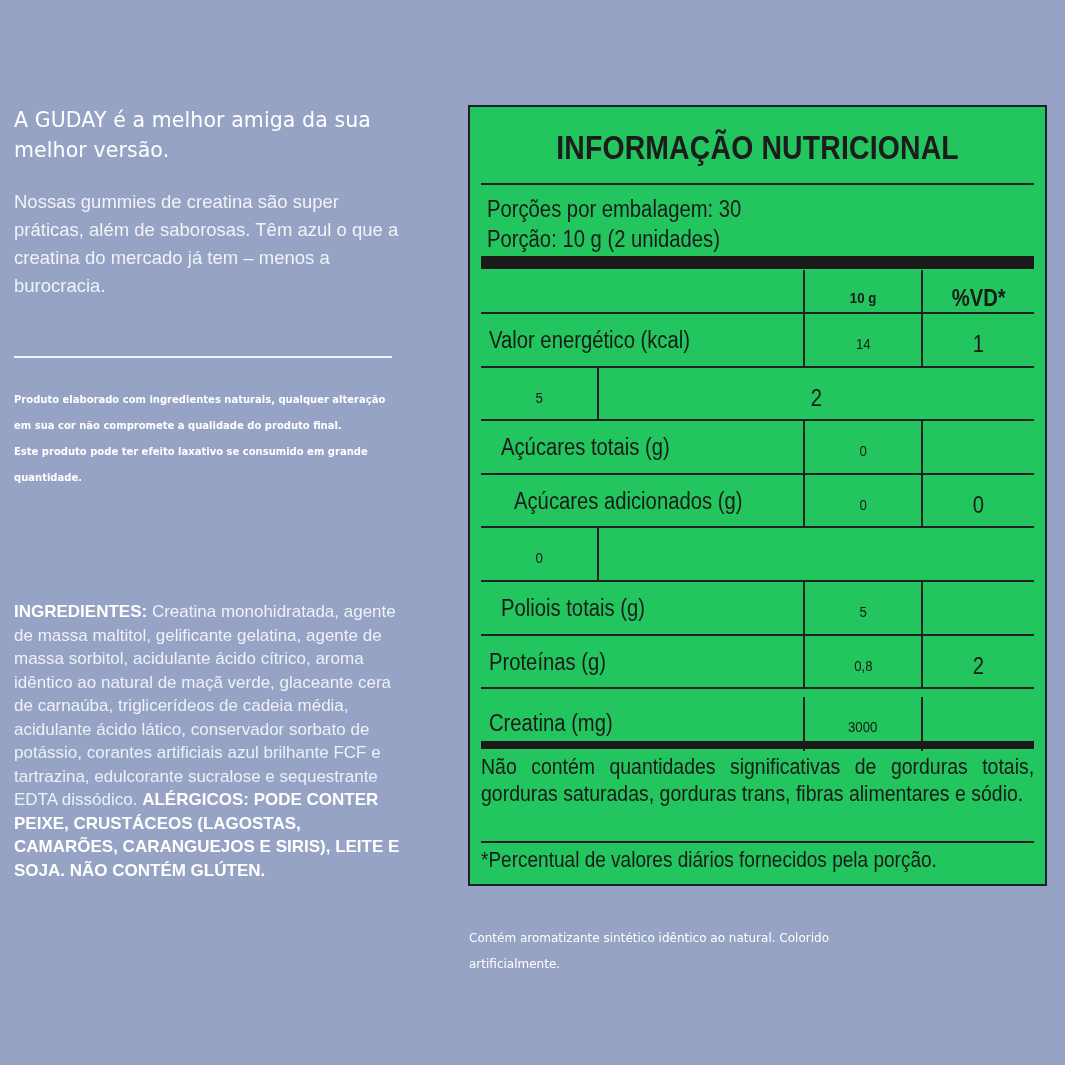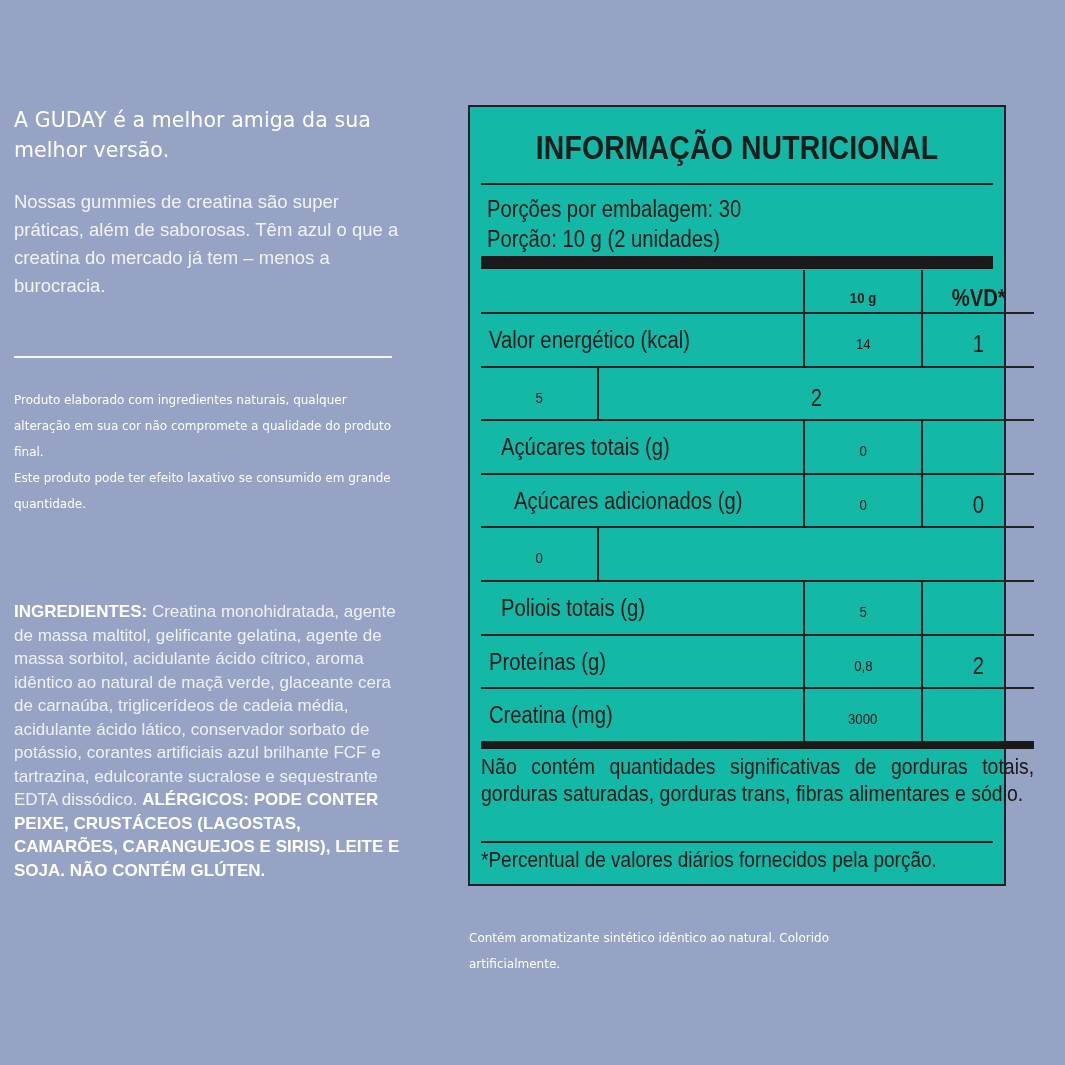--- a/index.html
+++ b/index.html
@@ -21,53 +21,53 @@
       font-family: "Liberation Sans", sans-serif;
       font-size: 18.5px; line-height: 28px; color: #f1f3f8;
       position: absolute; top: 83px; left: 0; width: 390px;
     }
     .divider {
       position: absolute; top: 251px; left: 0; width: 378px; height: 2px;
       background: #f4f6fb;
     }
     .notice {
       font-family: "DejaVu Sans", sans-serif;
-      font-size: 12px; line-height: 26px; font-weight: 400;
+      font-size: 10px; line-height: 26px; font-weight: 700;
       position: absolute; top: 282px; left: 0; width: 390px;
     }
     .ingredients {
       font-family: "Liberation Sans", sans-serif;
       font-size: 17px; line-height: 23.5px; color: #eef1f8;
       position: absolute; top: 495px; left: 0; width: 390px;
     }
     .ingredients b { font-weight: bold; color: #ffffff; }
     .allergens {
       font-family: "Liberation Sans", sans-serif; font-weight: bold; color: #ffffff; margin-top: 12px;
     }
 
     .table-box {
-      position: absolute; left: 468px; top: 105px; width: 538px; height: 781px;
-      background: #14b8a6; border: 2px solid #1e2029;
+      position: absolute; left: 468px; top: 105px; width: 579px; height: 781px;
+      background: #22c55e; border: 2px solid #1e2029;
       color: #1a1a1a;
       font-family: "Liberation Sans", sans-serif;
     }
     .t-title {
       position: absolute; left: 0; top: 22px; width: 100%;
       text-align: center; font-weight: bold; font-size: 33px;
       transform: scaleX(0.86); letter-spacing: 0.2px; color: #1c1c1c;
     }
     .hr { position: absolute; left: 11px; right: 11px; background: #222; }
     .serving {
       position: absolute; left: 17px; top: 87px;
       font-size: 23px; line-height: 30px;
       transform: scaleX(0.88); transform-origin: left top; white-space: nowrap;
     }
     .grid { position: absolute; left: 11px; top: 163px; width: 553px; }
     .row { position: relative; height: 53.6px; border-bottom: 2px solid #222; display: flex; }
-    .row:last-child { border-bottom: none; }
+    .row:last-child { border-bottom: none; margin-top: 8px; }
     .cell-label {
       width: 324px; border-right: 2px solid #222;
       font-size: 23px; line-height: 53.6px; padding-left: 8px;
       white-space: nowrap;
     }
     .cell-label span { display: inline-block; transform: scaleX(0.88); transform-origin: left center; }
     .cell-val {
       width: 118px; border-right: 2px solid #222; text-align: center;
       font-size: 15px; line-height: 60px;
     }

